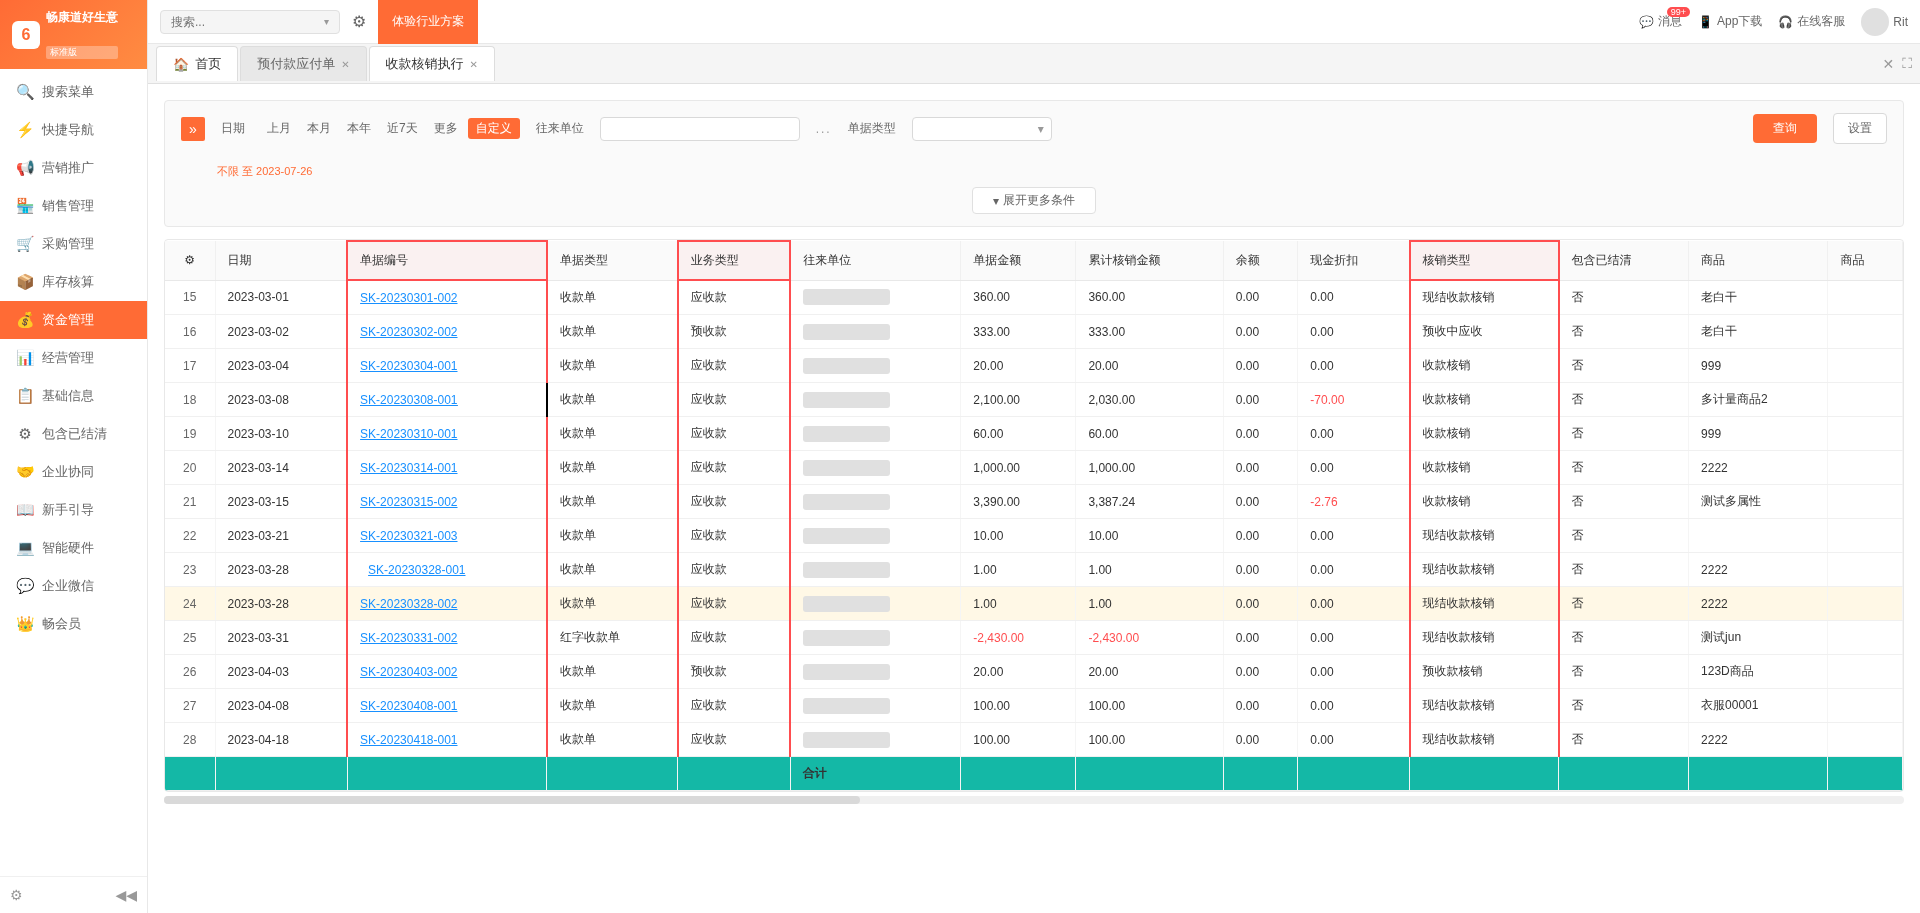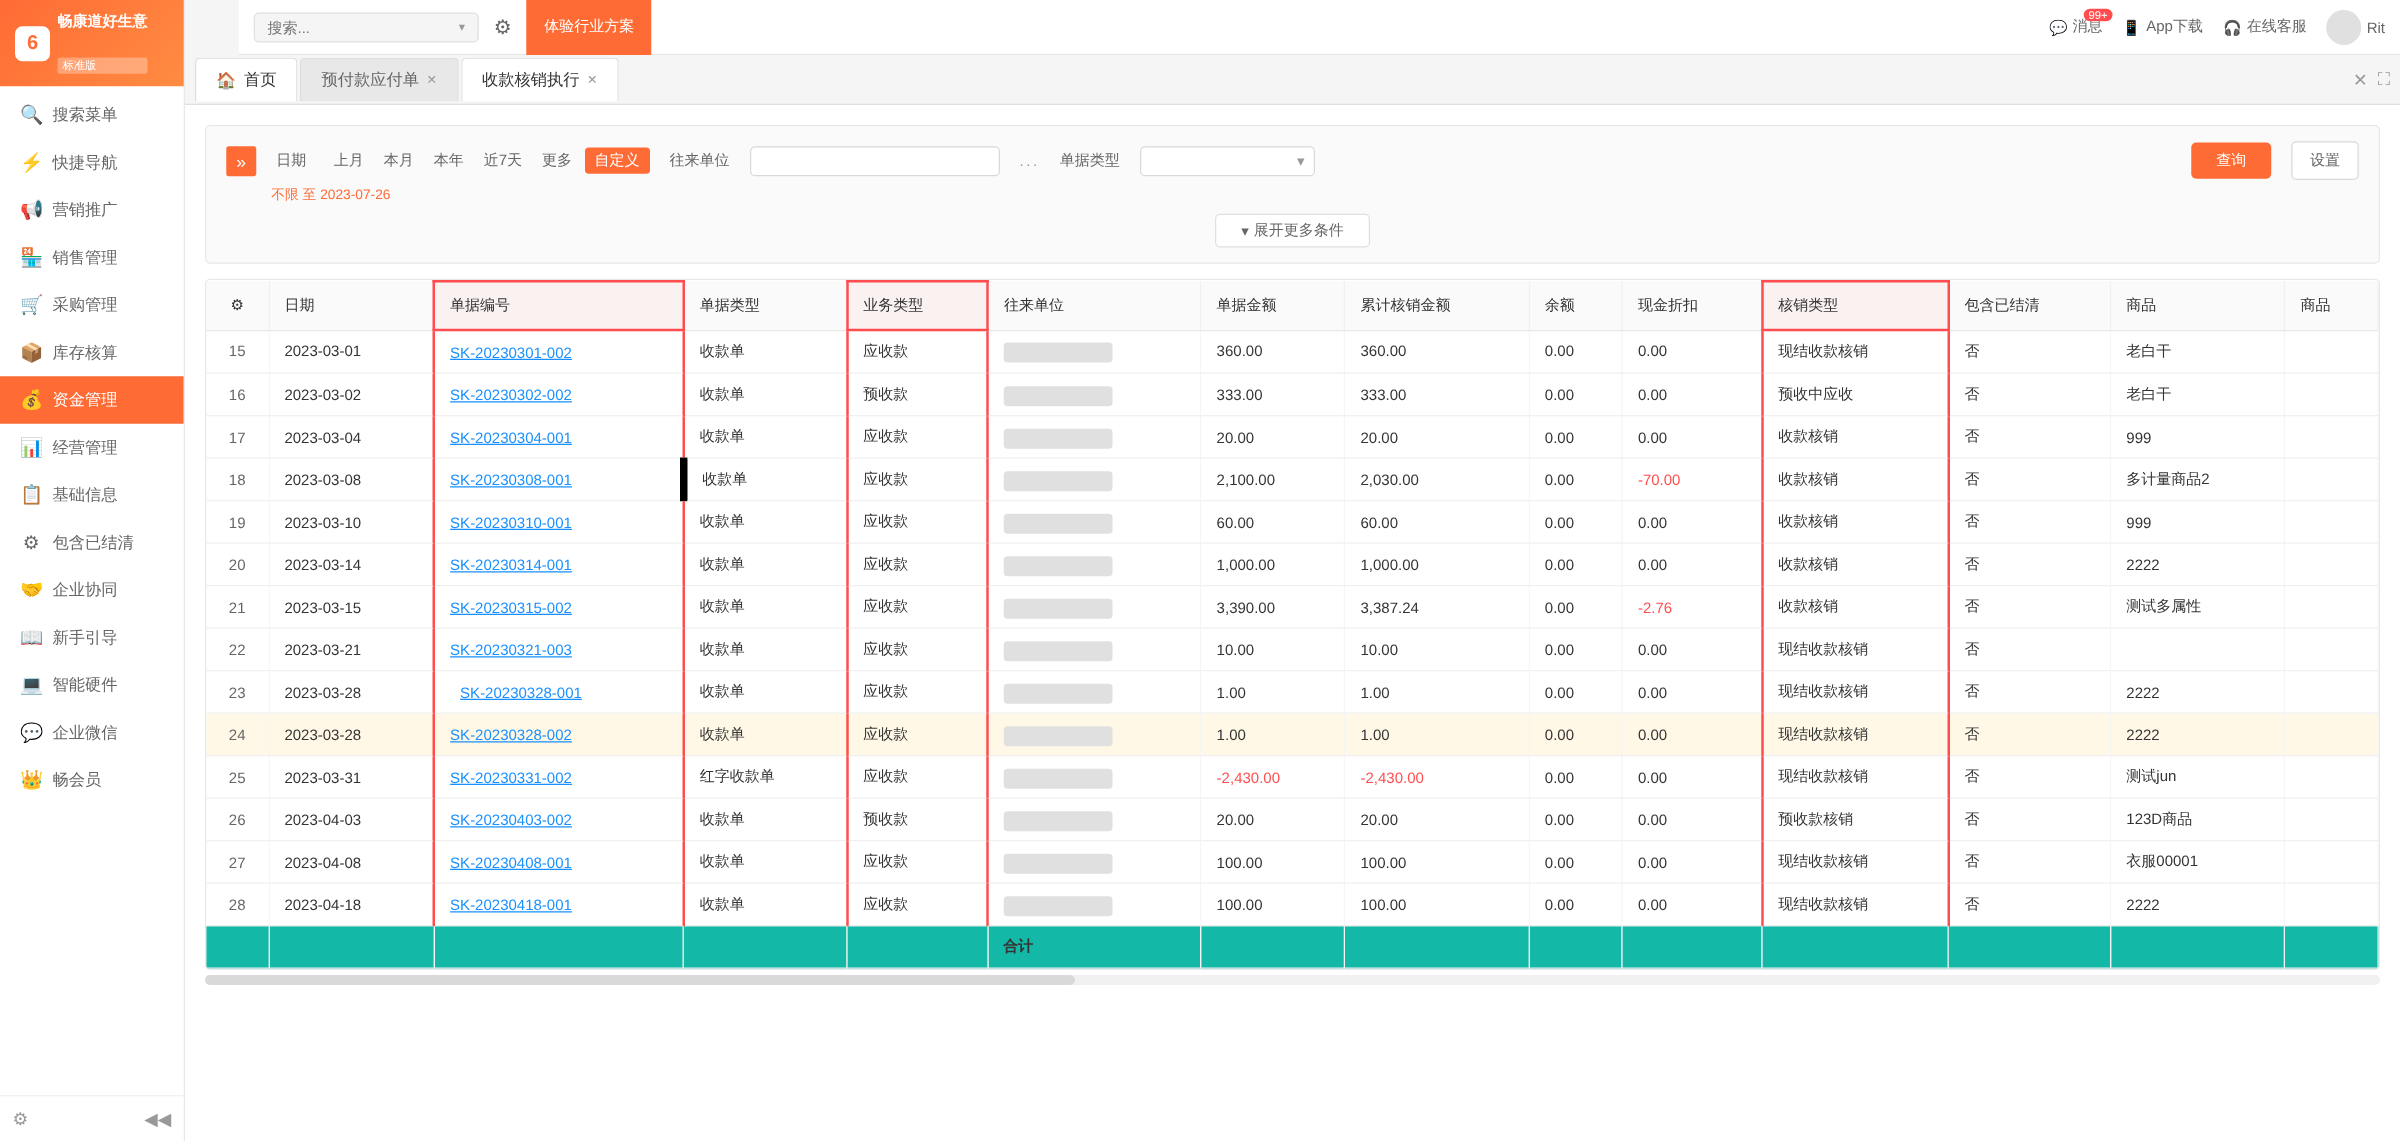--- a/index.html
+++ b/index.html
@@ -15,21 +15,21 @@
     .sidebar-item { display: flex; align-items: center; gap: 8px; padding: 10px 16px; cursor: pointer; color: #666; font-size: 13px; }
     .sidebar-item.active { background: #ff6b35; color: #fff; }
     .sidebar-item-icon { font-size: 15px; width: 18px; text-align: center; }
     .sidebar-footer { padding: 10px; border-top: 1px solid #f0f0f0; display: flex; align-items: center; justify-content: space-between; }
     .sidebar-footer-btn { color: #999; cursor: pointer; font-size: 14px; }
 
     
     .main { flex: 1; display: flex; flex-direction: column; overflow: hidden; }
 
     
-    .topbar { height: 44px; background: #fff; border-bottom: 1px solid #e8e8e8; display: flex; align-items: center; padding: 0 12px; gap: 8px; margin-left: 43px; }
+    .topbar { height: 44px; background: #fff; border-bottom: 1px solid #e8e8e8; display: flex; align-items: center; padding: 0 12px; gap: 8px; }
     .topbar-input-wrapper { display: flex; align-items: center; background: #f5f5f5; border: 1px solid #e0e0e0; border-radius: 4px; padding: 4px 10px; width: 180px; }
     .topbar-input { border: none; background: transparent; outline: none; font-size: 12px; color: #999; width: 100%; }
     .topbar-chevron { color: #999; font-size: 10px; margin-left: 4px; }
     .topbar-gear { color: #666; font-size: 16px; cursor: pointer; margin-left: 4px; }
     .topbar-industry-btn { background: #ff6b35; color: #fff; border: none; border-radius: 4px; padding: 22px 14px; font-size: 12px; cursor: pointer; margin-left: 4px; }
     .topbar-spacer { flex: 1; }
     .topbar-icons { display: flex; align-items: center; gap: 16px; }
     .topbar-icon-item { display: flex; align-items: center; gap: 4px; color: #666; font-size: 12px; cursor: pointer; position: relative; }
     .topbar-badge { position: absolute; top: -6px; right: -8px; background: #ff4d4f; color: #fff; font-size: 9px; border-radius: 8px; padding: 0 4px; min-width: 16px; text-align: center; }
     .topbar-avatar { width: 28px; height: 28px; background: #e0e0e0; border-radius: 50%; }
@@ -246,21 +246,21 @@
         <div class="filter-select-wrapper">
           <select class="filter-select">
             <option value=""></option>
           </select>
         </div>
 
         <div style="flex:1"></div>
         <button class="filter-query-btn">查询</button>
         <button class="filter-settings-btn">设置</button>
       </div>
-      <div style="margin-top:4px; padding-left: 36px;">
+      <div style="margin-top:20px; padding-left: 36px;">
         <span class="filter-date-range">不限 至 2023-07-26</span>
       </div>
       <div class="filter-more-row">
         <button class="filter-expand-more">
           <span>▾</span>
           <span>展开更多条件</span>
         </button>
       </div>
     </div>
 
@@ -329,21 +329,21 @@
       <td>0.00</td>
       <td>0.00</td>
       <td style="border-left: 2px solid #ff4d4f; border-right: 2px solid #ff4d4f;">收款核销</td>
       <td>否</td>
       <td>999</td>
       <td></td>
     </tr>
             <tr>
       <td>18</td>
       <td>2023-03-08</td>
-      <td style="border-left: 2px solid #ff4d4f; border-right: 6px solid #000000;"><span class="link-text">SK-20230308-001</span></td>
+      <td style="border-left: 2px solid #ff4d4f; border-right: 2px solid #000000; text-decoration: underline;"><span class="link-text">SK-20230308-001</span></td>
       <td>收款单</td>
       <td style="border-left: 2px solid #ff4d4f; border-right: 2px solid #ff4d4f;">应收款</td>
       <td><span style="background:#e0e0e0; color:#e0e0e0; border-radius:3px; padding:2px 20px; font-size:11px;">██████</span></td>
       <td>2,100.00</td>
       <td>2,030.00</td>
       <td>0.00</td>
       <td style="color: rgb(255, 77, 79);">-70.00</td>
       <td style="border-left: 2px solid #ff4d4f; border-right: 2px solid #ff4d4f;">收款核销</td>
       <td>否</td>
       <td>多计量商品2</td>

